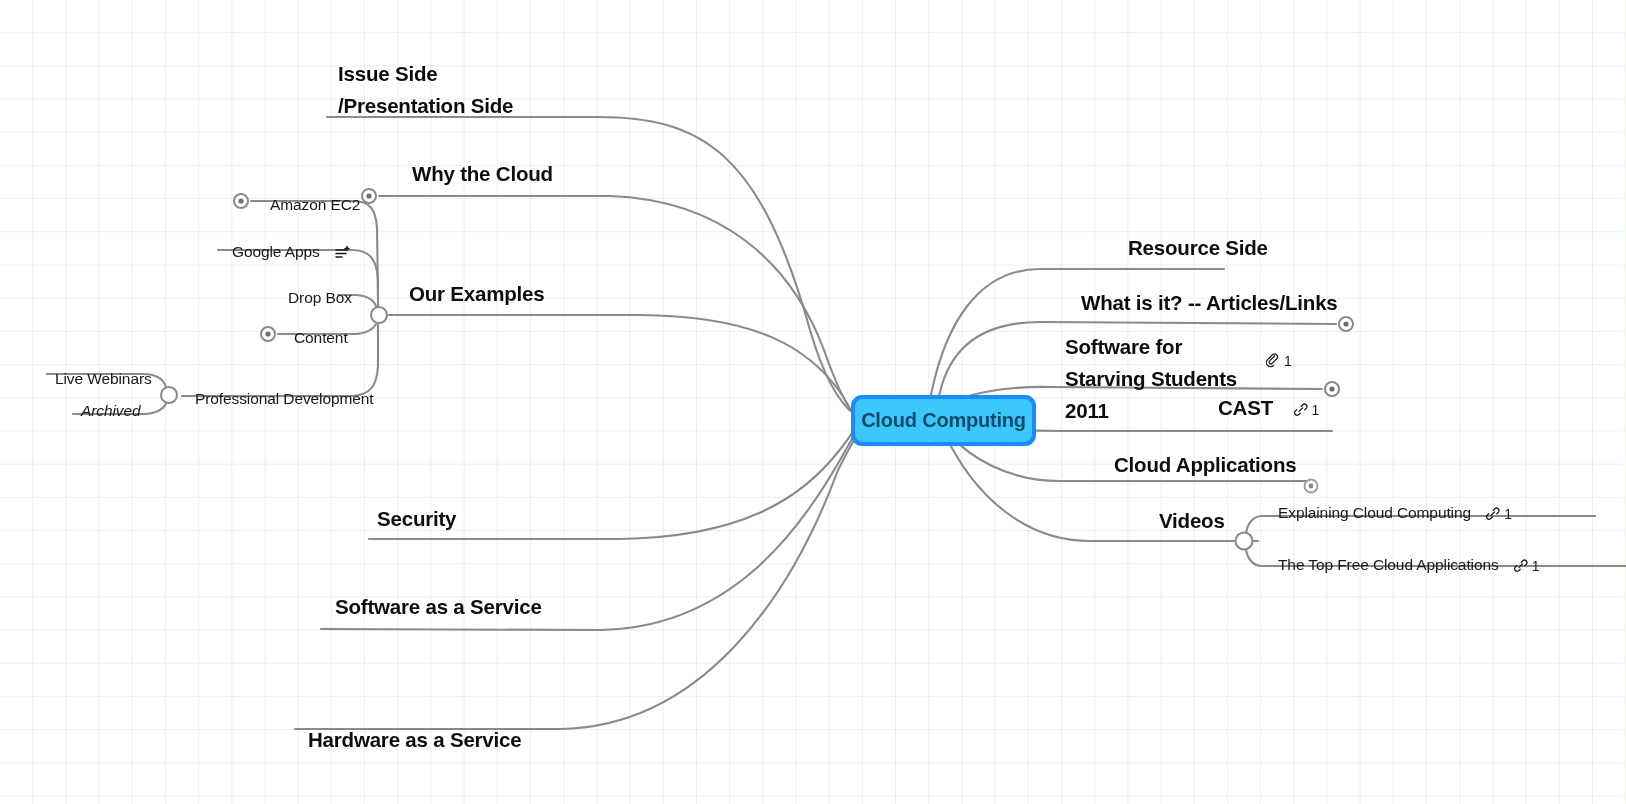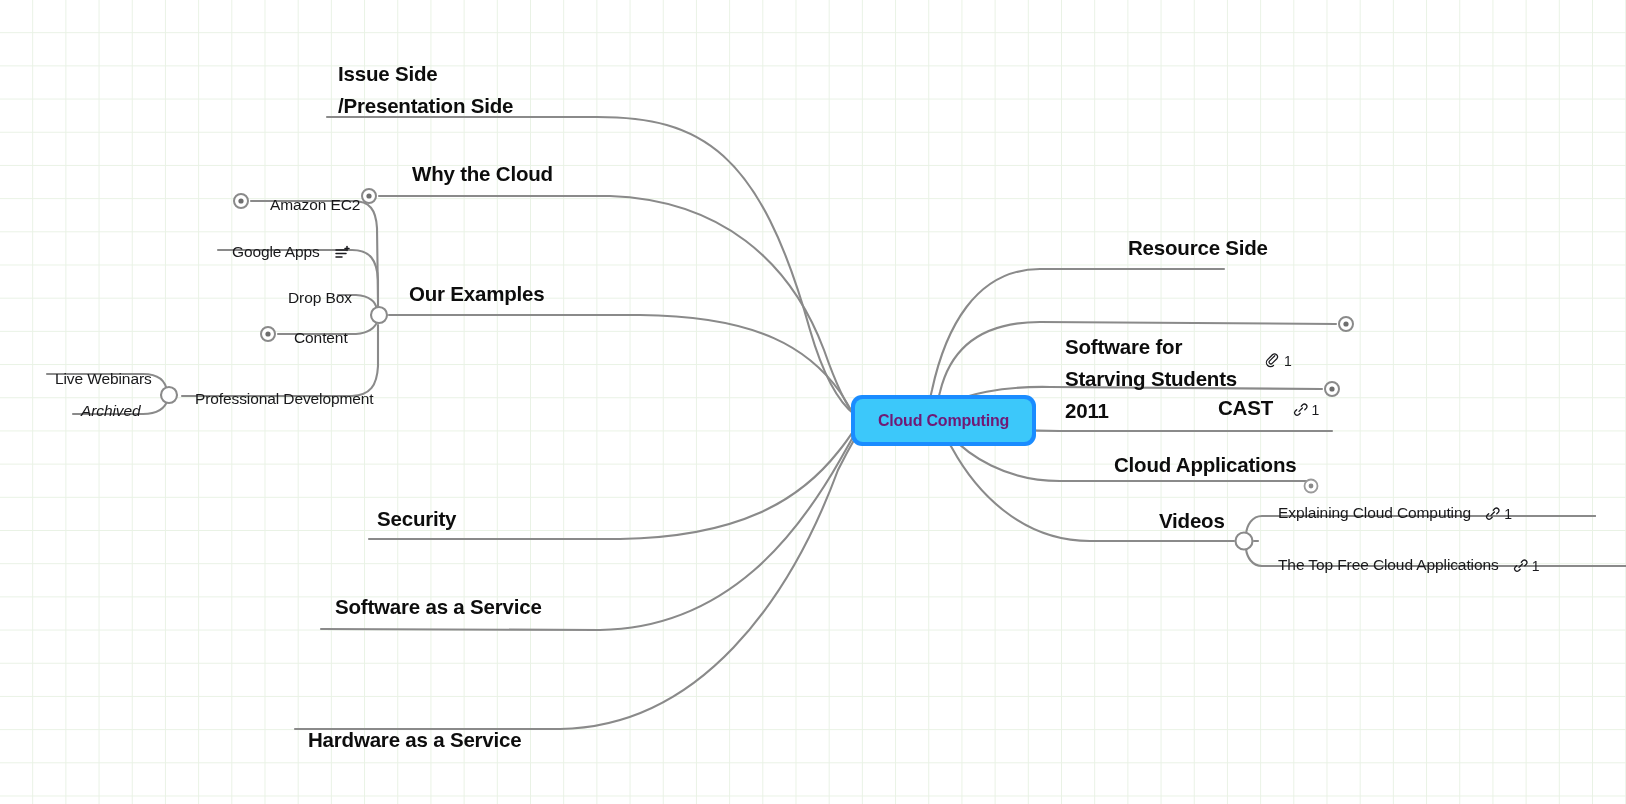--- a/index.html
+++ b/index.html
@@ -88,23 +88,23 @@
     width: 100%;
     height: 100%;
     background: #3cc8fa;
     border-radius: 8px;
     display: flex;
     align-items: center;
     justify-content: center;
     box-sizing: border-box;
   }
   #root-label {
-    font-size: 16px;
+    font-size: 20px;
     font-weight: bold;
-    color: #701a75;
+    color: #0c4a6e;
     letter-spacing: -0.2px;
   }
 </style>
 </head>
 <body>
 
 <div id="canvas">
 
   <svg id="links" viewBox="0 0 1626 804" xmlns="http://www.w3.org/2000/svg">
     <g fill="none" stroke="#8a8a8a" stroke-width="2.1" stroke-linecap="round">
@@ -216,20 +216,23 @@
   </div>
 
   <div class="node lvl2" style="left:81px; top:380px;font-style:italic;">
     <span>Archived</span>
   </div>
 
   <div class="node lvl1" style="left:1084px; top:232px;margin-left:44px;">
     <span>Resource Side</span>
   </div>
 
+  <div class="node lvl1" style="left:1081px; top:287px;">
+    <span>What is it? -- Articles/Links</span>
+  </div>
 
   <div class="node lvl1 wrap" style="left:1065px; top:331px; width:200px;">
     <span>Software for Starving Students 2011</span>
   </div>
   <div class="node lvl1" style="left:1264px; top:343px;">
     <span class="badge" style="margin-left:0;">
       <span class="icon">
         <svg width="16" height="16" viewBox="0 0 16 16">
           <path d="M11.2 4.3 L5.6 9.9 a1.9 1.9 0 0 0 2.7 2.7 L13.4 7.5 a3.2 3.2 0 0 0 -4.5 -4.5 L3.4 8.5 a4.5 4.5 0 0 0 6.4 6.4" fill="none" stroke="#1b1b1f" stroke-width="1.35" stroke-linecap="round" stroke-linejoin="round" transform="translate(0.5,-1.2) scale(0.92)"></path>
         </svg>

